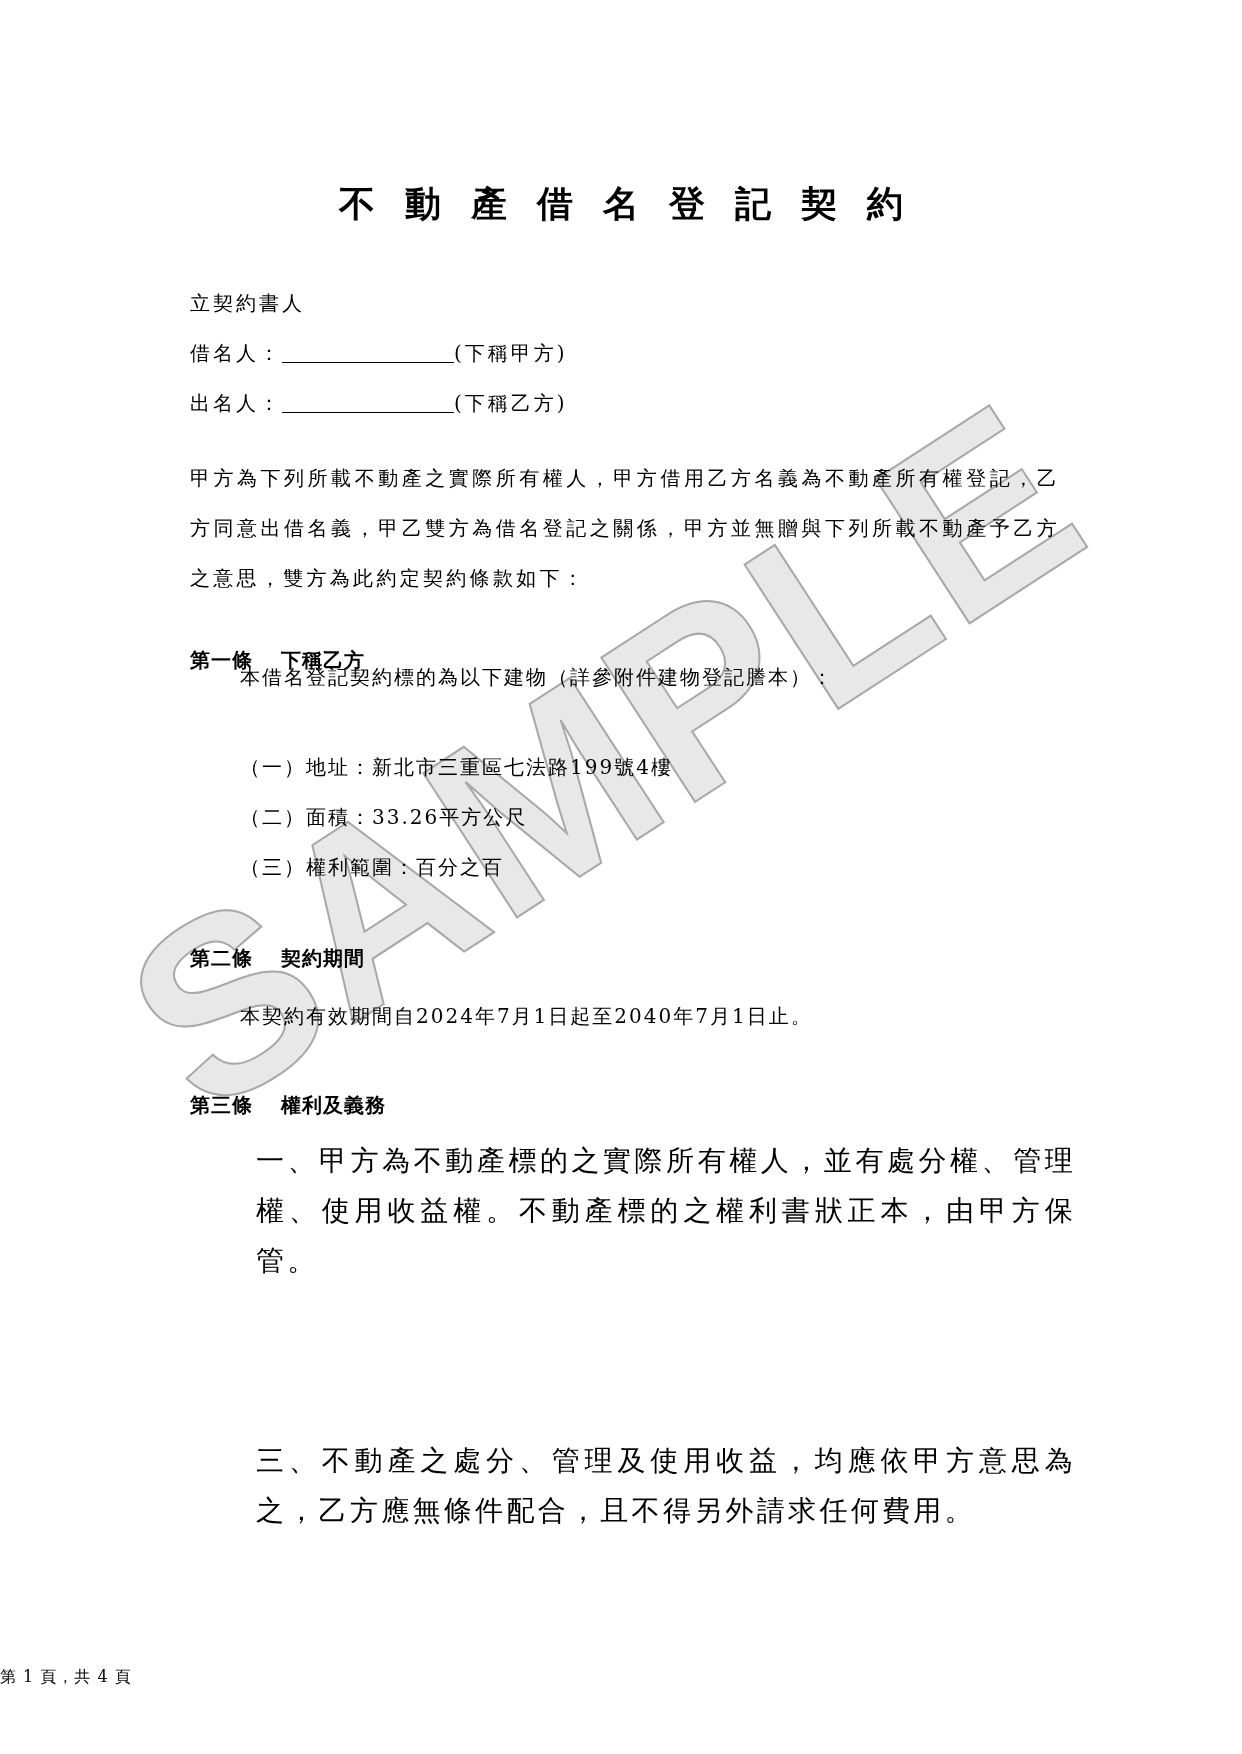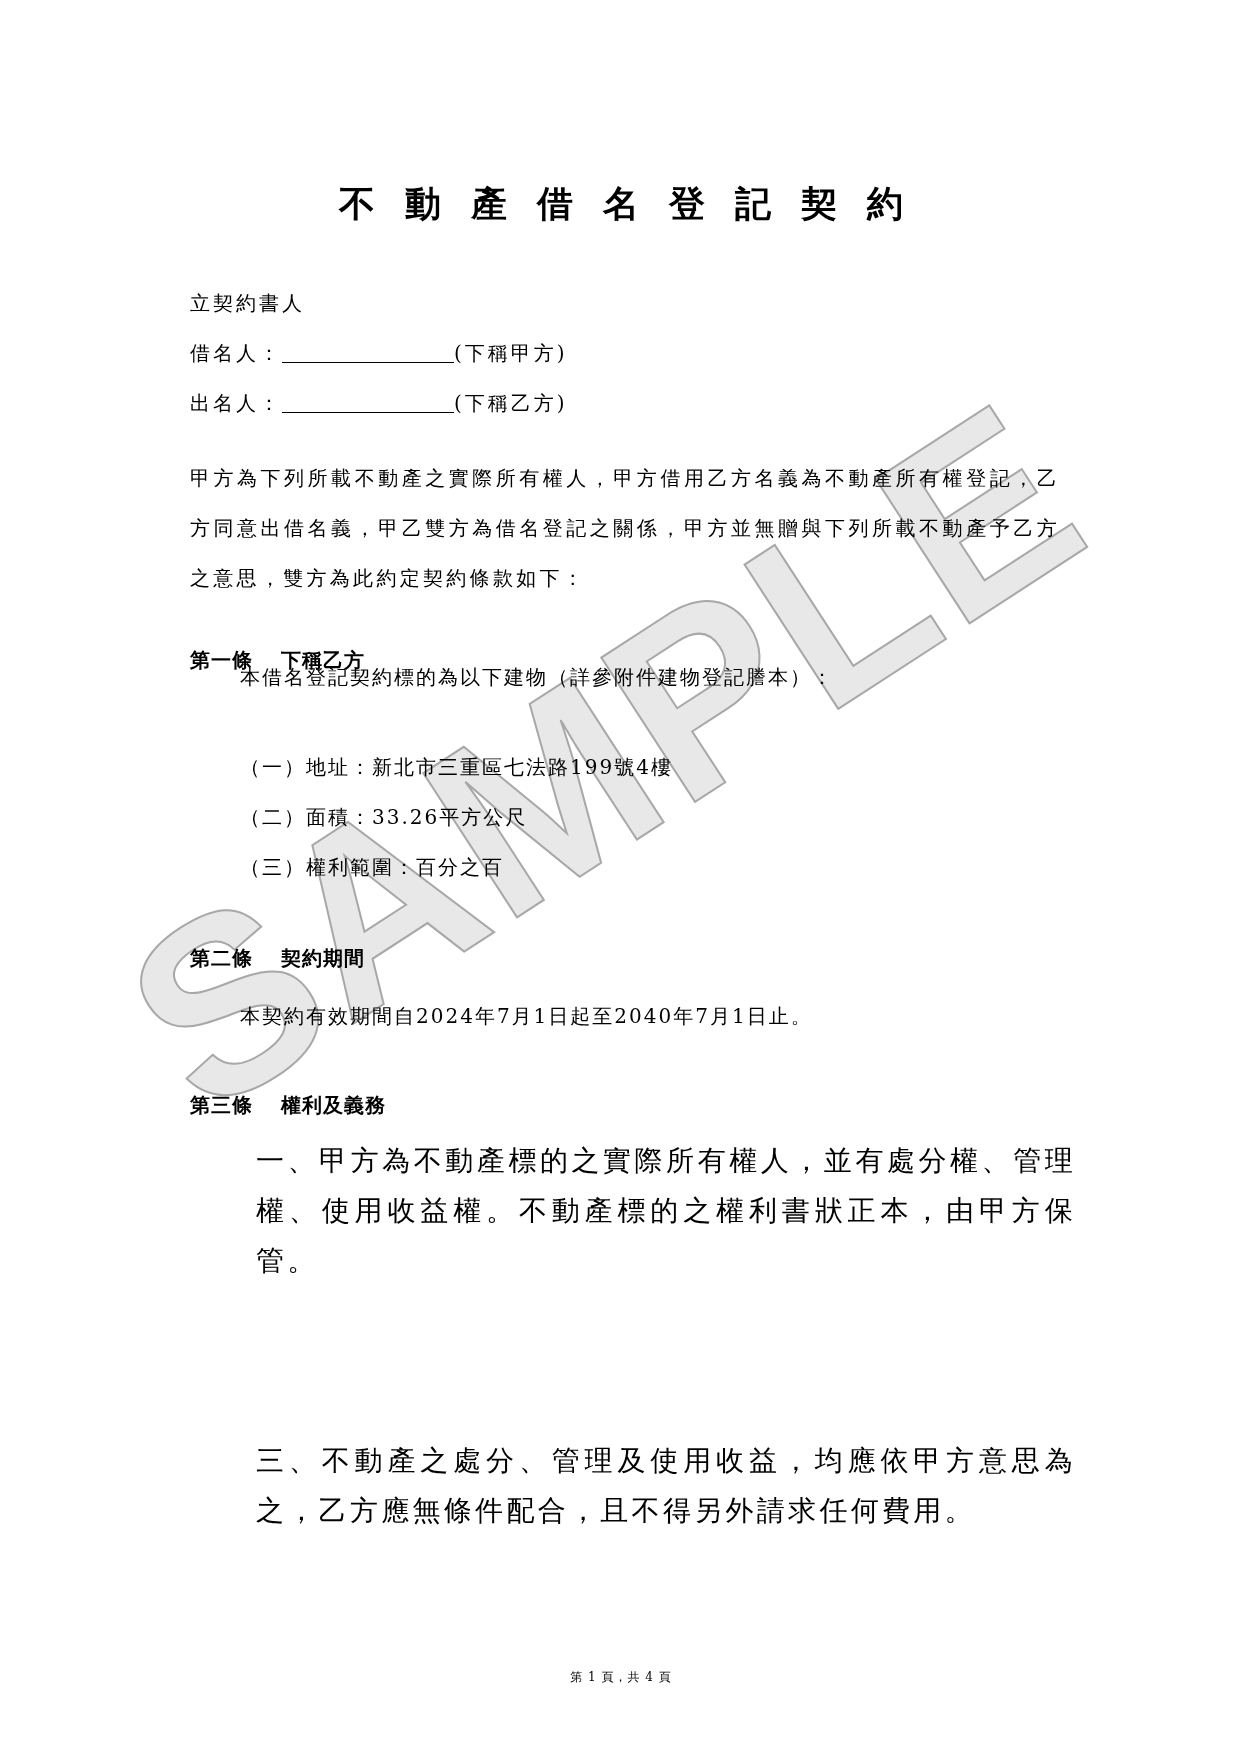--- a/index.html
+++ b/index.html
@@ -15,22 +15,22 @@
              vertical-align: baseline; margin: 0 0 -3px 0; }
     .para { position: absolute; left: 190px; width: 870px; font-size: 20px; line-height: 50px;
             letter-spacing: 3.3px; text-align: justify; }
     .heading { position: absolute; left: 190px; font-size: 20px; font-weight: bold; line-height: 30px;
                letter-spacing: 1px; white-space: nowrap; }
     .heading .gap { display: inline-block; width: 28px; }
     .item { position: absolute; left: 240px; font-size: 20px; line-height: 30px; letter-spacing: 2px;
             white-space: nowrap; }
     .item-para { position: absolute; left: 256px; width: 820px; font-size: 28px; line-height: 50px;
                  letter-spacing: 3.3px; text-align: justify; }
-    .footer { position: absolute; left: 0; width: 1242px; top: 1668px; text-align: center;
-              font-size: 12px; line-height: 18px; letter-spacing: 1px; }
+    .footer { position: absolute; left: 0; width: 1242px; top: 1668px; 
+              font-size: 16px; line-height: 18px; letter-spacing: 1px; }
     .watermark { position: absolute; left: 0; top: 0; width: 1242px; height: 1754px; pointer-events: none; }
     .content { position: absolute; left: 0; top: 0; width: 1242px; height: 1754px; }
   </style>
 </head>
 <body>
 
 <div class="page">
 
   <svg class="watermark" viewBox="0 0 1242 1754" xmlns="http://www.w3.org/2000/svg">
     <text x="0" y="0" transform="translate(205,1120) rotate(-33)" font-family="Liberation Sans, sans-serif" font-weight="bold" font-size="250" letter-spacing="4" fill="#e8e8e8" stroke="#a8a8a8" stroke-width="2">SAMPLE</text>

